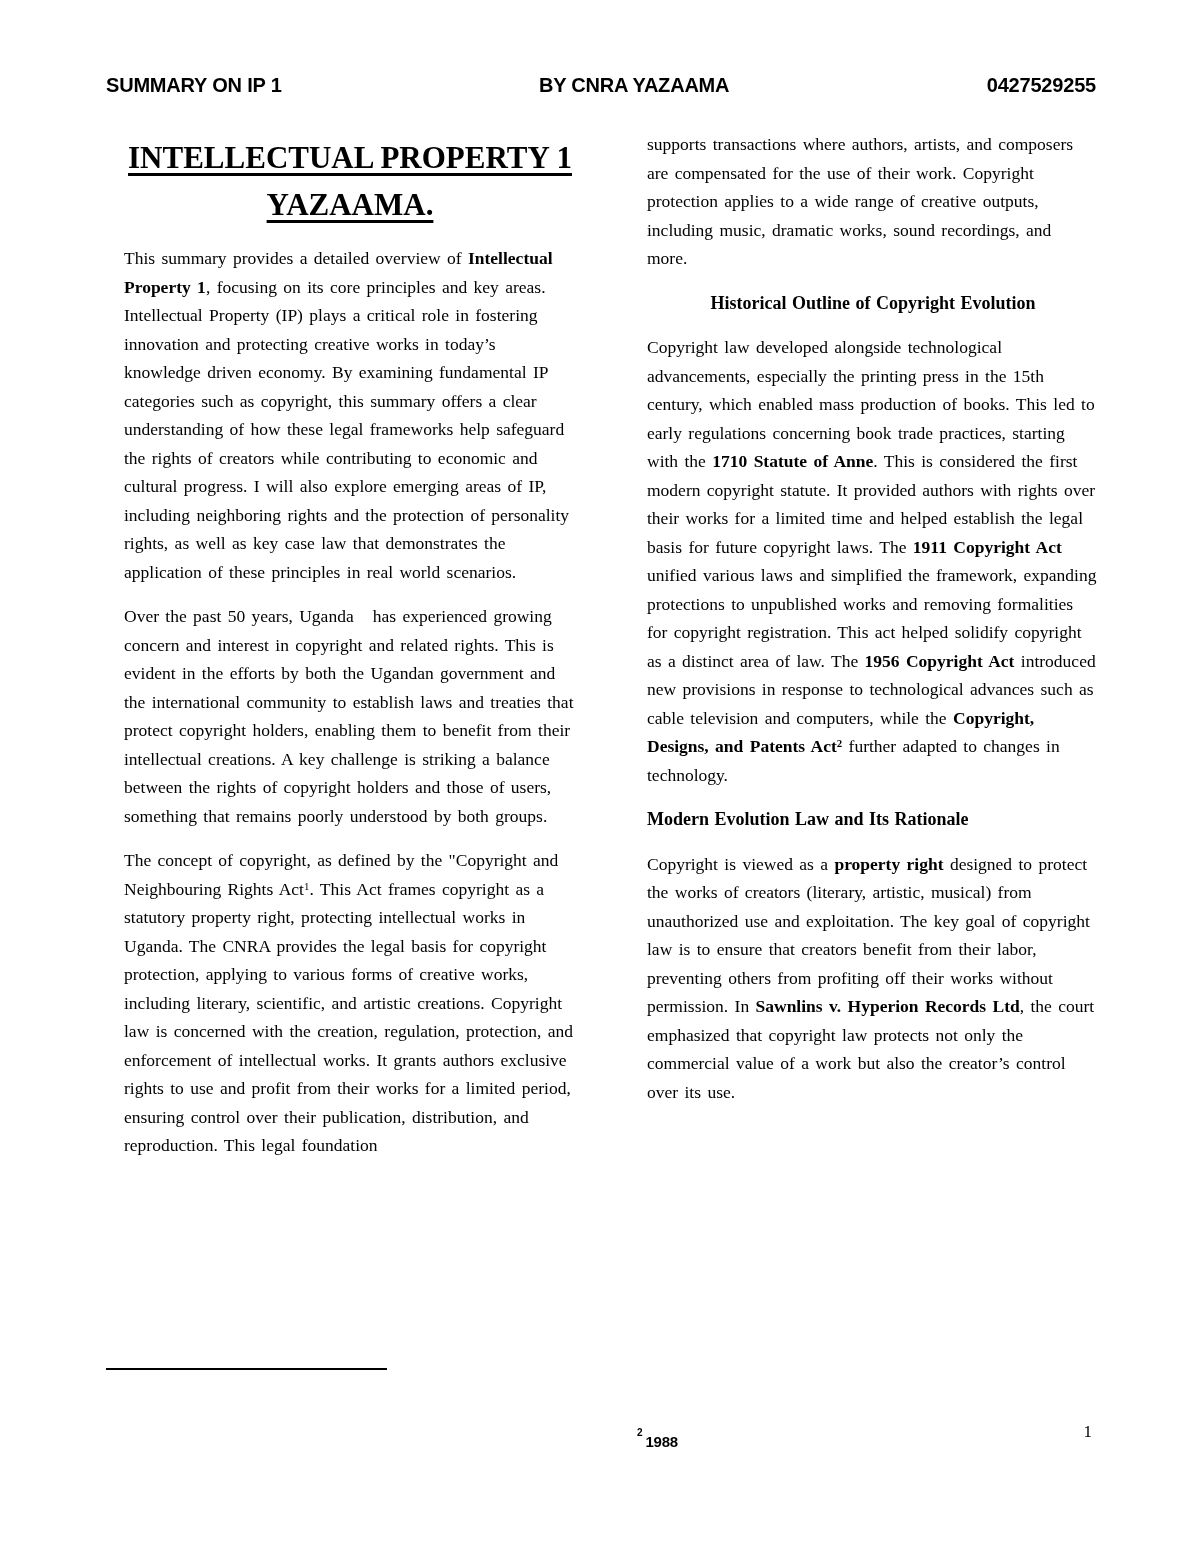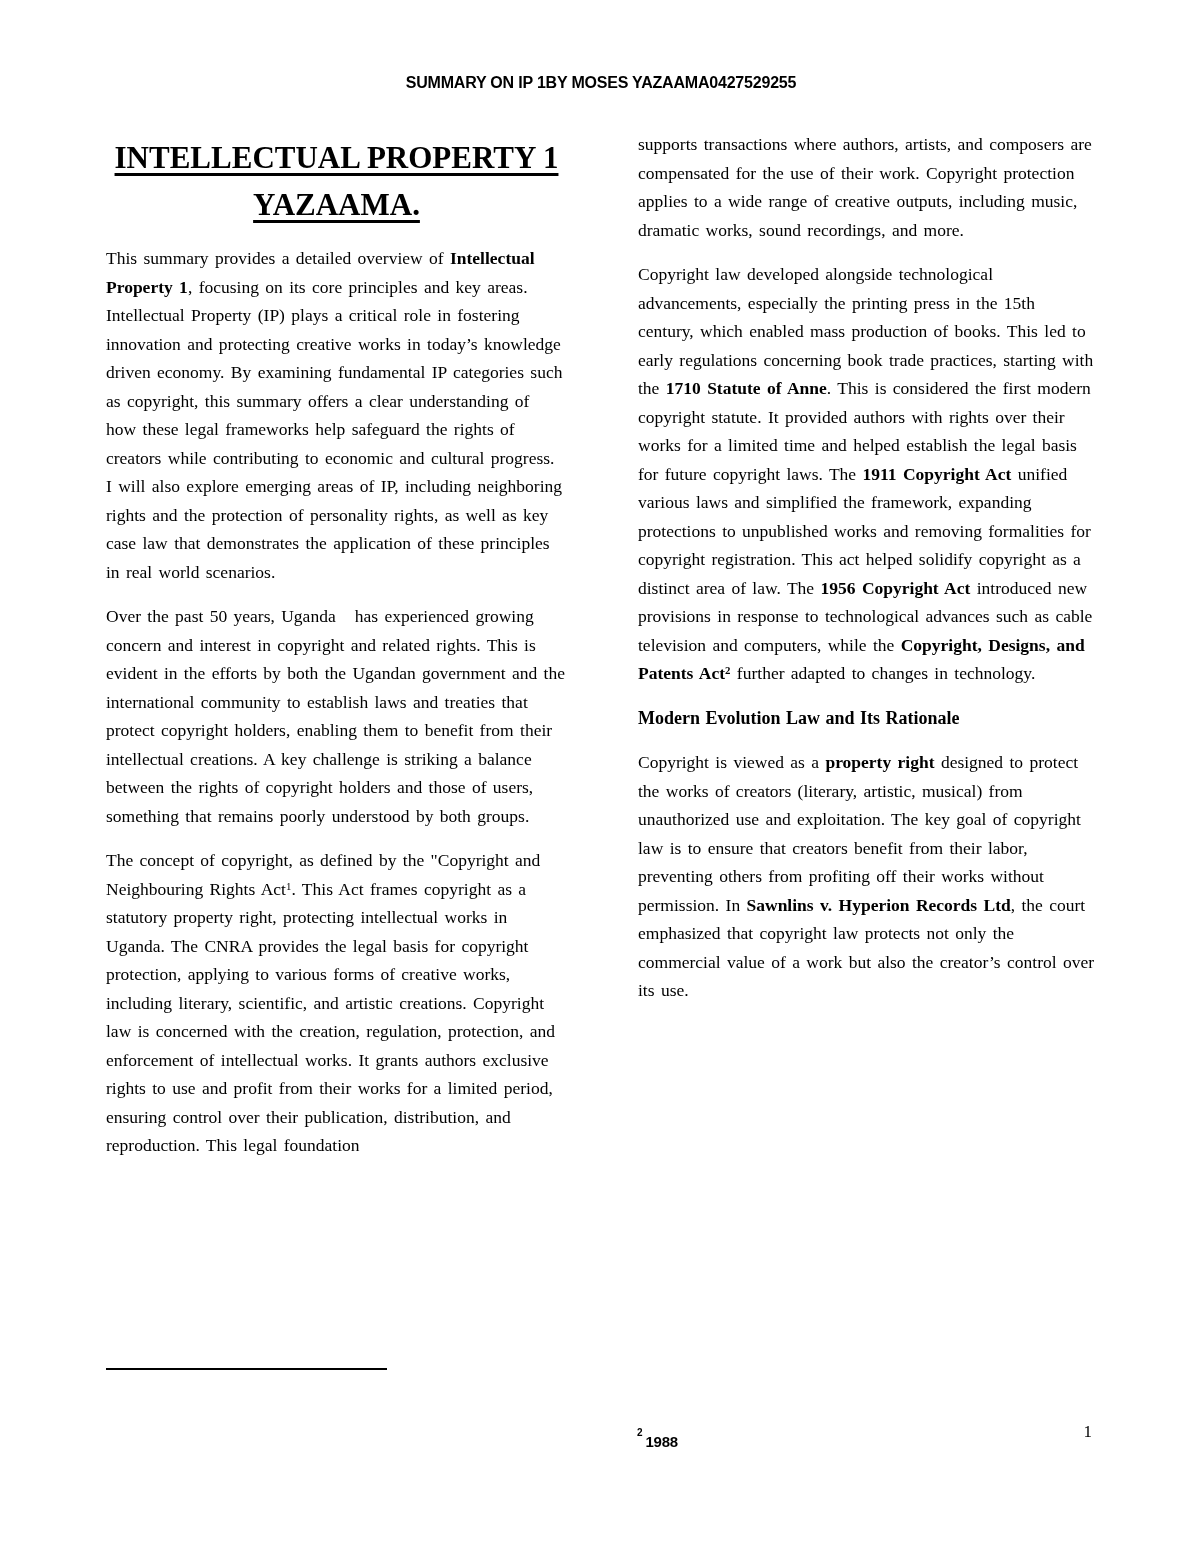--- a/index.html
+++ b/index.html
@@ -15,31 +15,31 @@
     color: #000000;
     font-family: "Liberation Serif", serif;
     overflow: hidden;
   }
   .header {
     position: absolute;
     top: 74px;
     left: 106px;
     right: 104px;
     display: flex;
-    justify-content: center;
+    justify-content: space-between;
     font-family: "Liberation Sans", sans-serif;
     font-weight: 700;
-    font-size: 16px;
+    font-size: 20px;
     letter-spacing: -0.2px;
     white-space: nowrap;
   }
   .columns {
     position: absolute;
     top: 130px;
-    left: 106px;
+    left: 124px;
     right: 101px;
     display: flex;
     gap: 71px;
   }
   .col { flex: 1 1 0; min-width: 0; }
   h1.doc-title {
     margin: 4px 0 16px 0;
     text-align: center;
     font-size: 31px;
     font-weight: 700;
@@ -101,39 +101,40 @@
     font-family: "Liberation Serif", serif;
   }
 </style>
 </head>
 <body>
 
 <div class="page">
 
   <div class="header">
     <span>SUMMARY ON IP 1</span>
-    <span>BY MOSES YAZAAMA</span>
+    <span>BY CNRA YAZAAMA</span>
     <span>0427529255</span>
   </div>
 
   <div class="columns">
     <div class="col">
       <h1 class="doc-title">
         <span class="t-line">INTELLECTUAL PROPERTY 1</span><br>
         <span class="t-line">YAZAAMA.</span>
       </h1>
       <div class="blocks" id="left-blocks">
           <p><span>This summary provides a detailed overview of </span><b>Intellectual Property 1</b><span>, focusing on its core principles and key areas. Intellectual Property (IP) plays a critical role in fostering innovation and protecting creative works in today’s knowledge driven economy. By examining fundamental IP categories such as copyright, this summary offers a clear understanding of how these legal frameworks help safeguard the rights of creators while contributing to economic and cultural progress. I will also explore emerging areas of IP, including neighboring rights and the protection of personality rights, as well as key case law that demonstrates the application of these principles in real world scenarios.</span></p>
           <p><span>Over the past 50 years, Uganda&nbsp;&nbsp; has experienced growing concern and interest in copyright and related rights. This is evident in the efforts by both the Ugandan government and the international community to establish laws and treaties that protect copyright holders, enabling them to benefit from their intellectual creations. A key challenge is striking a balance between the rights of copyright holders and those of users, something that remains poorly understood by both groups.</span></p>
           <p><span>The concept of copyright, as defined by the "Copyright and Neighbouring Rights Act</span><sup class="fn-ref">1</sup><span>. This Act frames copyright as a statutory property right, protecting intellectual works in Uganda. The CNRA provides the legal basis for copyright protection, applying to various forms of creative works, including literary, scientific, and artistic creations. Copyright law is concerned with the creation, regulation, protection, and enforcement of intellectual works. It grants authors exclusive rights to use and profit from their works for a limited period, ensuring control over their publication, distribution, and reproduction. This legal foundation</span></p>
         </div>
     </div>
     <div class="col">
       <div class="blocks" id="right-blocks">
           <p><span>supports transactions where authors, artists, and composers are compensated for the use of their work. Copyright protection applies to a wide range of creative outputs, including music, dramatic works, sound recordings, and more.</span></p>
+          <h3 class="center"><span>Historical Outline of Copyright Evolution</span></h3>
           <p><span>Copyright law developed alongside technological advancements, especially the printing press in the 15th century, which enabled mass production of books. This led to early regulations concerning book trade practices, starting with the </span><b>1710 Statute of Anne</b><span>. This is considered the first modern copyright statute. It provided authors with rights over their works for a limited time and helped establish the legal basis for future copyright laws. The </span><b>1911 Copyright Act</b><span> unified various laws and simplified the framework, expanding protections to unpublished works and removing formalities for copyright registration. This act helped solidify copyright as a distinct area of law. The </span><b>1956 Copyright Act</b><span> introduced new provisions in response to technological advances such as cable television and computers, while the </span><b>Copyright, Designs, and Patents Act</b><sup class="fn-ref" style="font-weight: 700;">2</sup><span> further adapted to changes in technology.</span></p>
           <h3><span>Modern Evolution Law and Its Rationale</span></h3>
           <p><span>Copyright is viewed as a </span><b>property right</b><span> designed to protect the works of creators (literary, artistic, musical) from unauthorized use and exploitation. The key goal of copyright law is to ensure that creators benefit from their labor, preventing others from profiting off their works without permission. In </span><b>Sawnlins v. Hyperion Records Ltd</b><span>, the court emphasized that copyright law protects not only the commercial value of a work but also the creator’s control over its use.</span></p>
         </div>
     </div>
   </div>
 
   <div class="footnote footnote-left">
     <div class="fn-rule"></div>
   </div>

